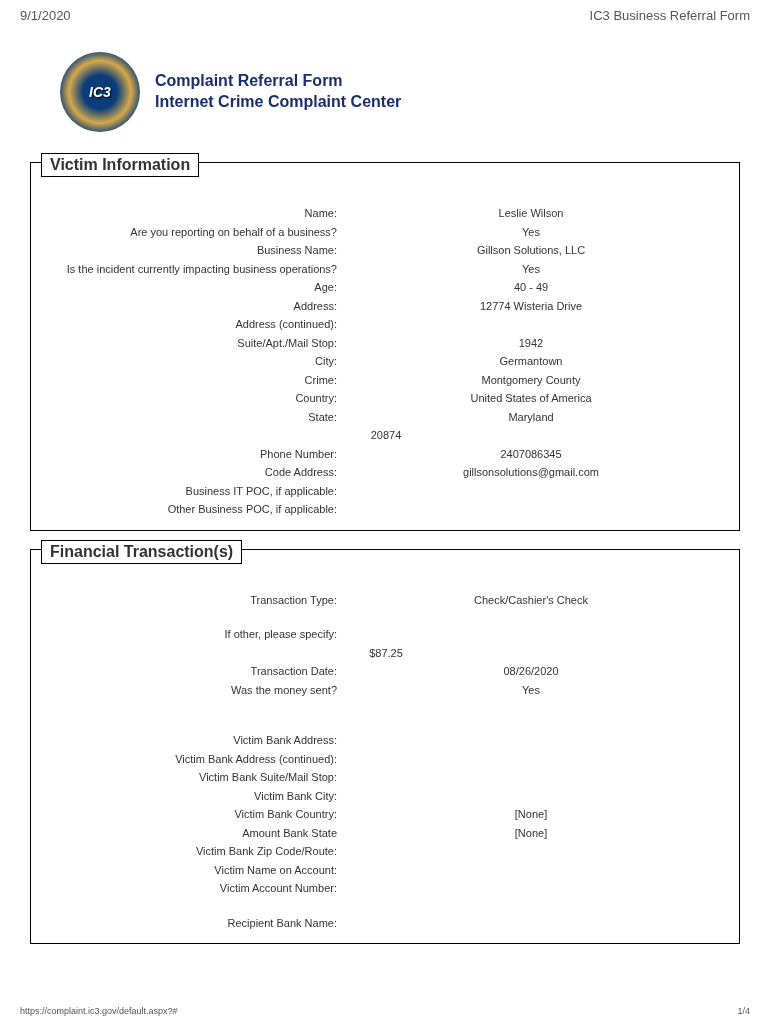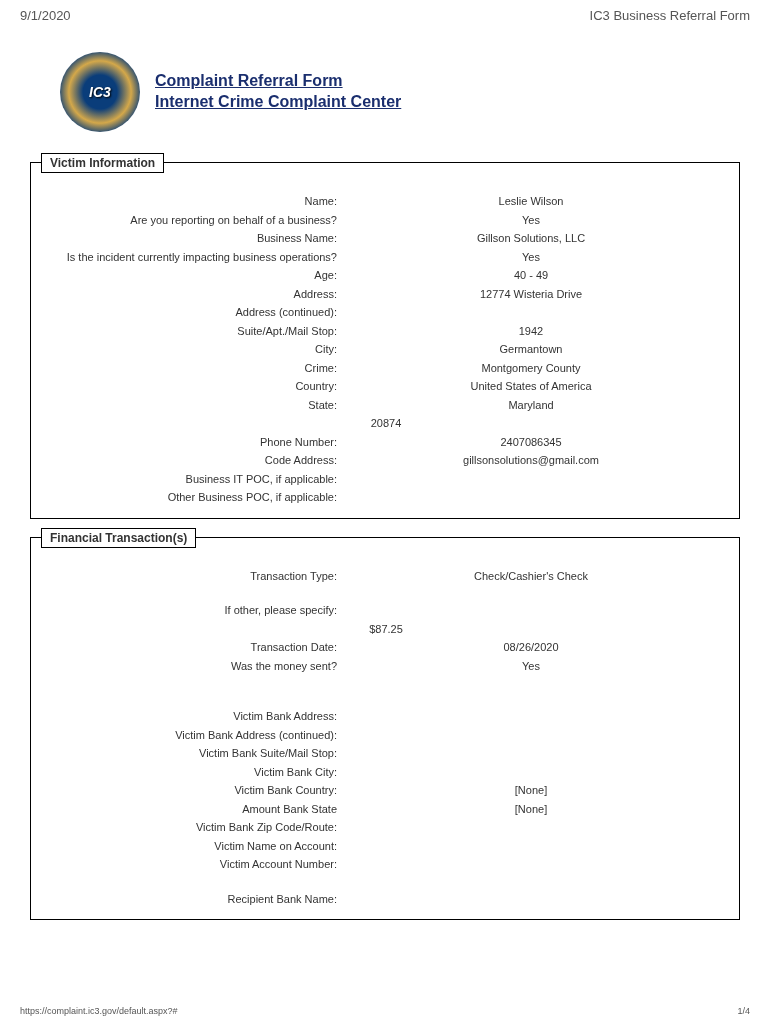--- a/index.html
+++ b/index.html
@@ -49,40 +49,39 @@
       font-size: 14px;
       font-weight: bold;
       font-style: italic;
       text-shadow: 1px 1px 2px #000;
     }
     .title-block h1 {
       color: #1a2e6e;
       font-size: 16px;
       font-weight: bold;
       line-height: 1.3;
-      text-decoration: underline;
     }
     .section {
       border: 1px solid #000;
       margin: 0 0 18px 0;
       padding: 18px 20px 10px 20px;
       position: relative;
     }
     .section-heading {
       position: absolute;
       top: -10px;
       left: 10px;
       background: #fff;
       border: 1px solid #000;
       padding: 2px 8px;
       font-weight: bold;
-      font-size: 12px;
+      font-size: 16px;
     }
     .field-list {
-      margin-top: 12px;
+      margin-top: 24px;
     }
     .field-row {
       display: flex;
       margin: 2px 0;
       line-height: 1.5;
     }
     .field-label {
       width: 290px;
       text-align: right;
       padding-right: 4px;

